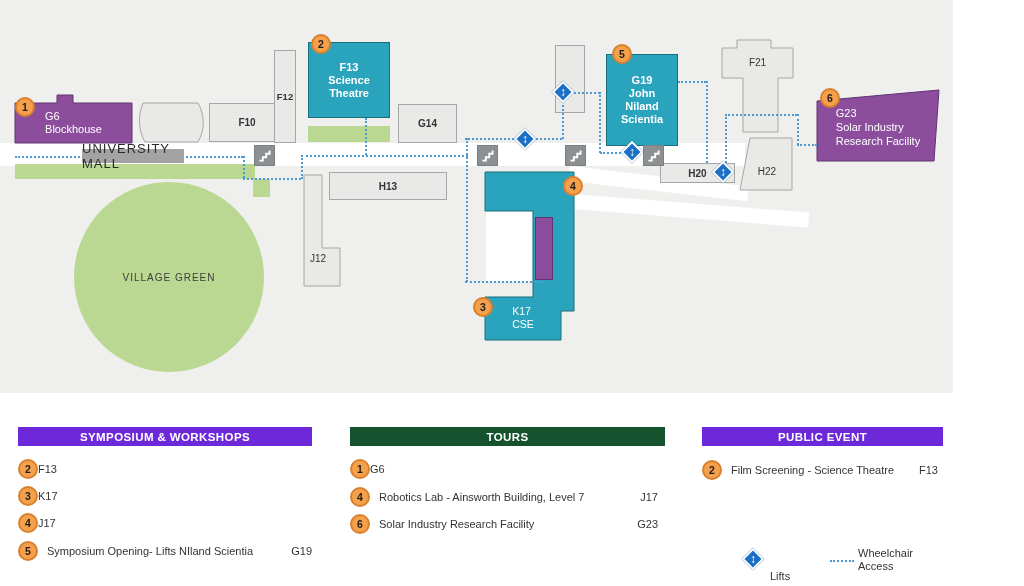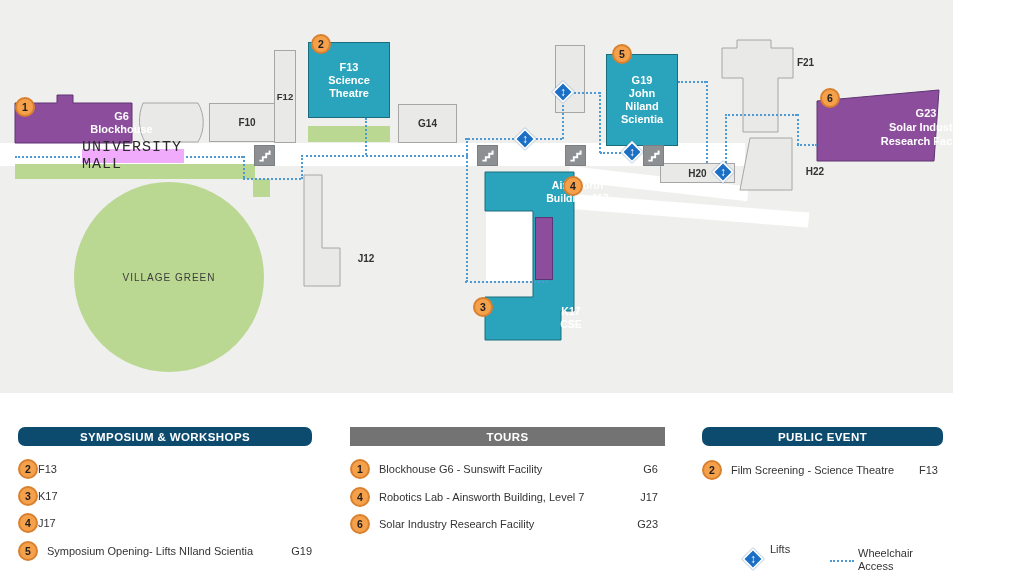--- a/index.html
+++ b/index.html
@@ -7,45 +7,45 @@
         font-family:"Liberation Sans",sans-serif;}
   
   #map{position:absolute;left:0;top:0;width:953px;height:393px;background:#EFEFED;}
   .road{position:absolute;background:#fff;z-index:1;}
   .green{position:absolute;background:#BAD892;z-index:2;}
   .bld{position:absolute;background:#E9E9E7;border:1px solid #A6A6A6;box-sizing:border-box;
        display:flex;align-items:center;justify-content:center;text-align:center;
        font-weight:bold;font-size:10px;color:#333;z-index:3;white-space:pre-line;}
   .bld-teal{background:#2AA4BC;border:1px solid #1B6C7C;color:#fff;font-size:10.5px;line-height:13px;}
   #bshapes{position:absolute;left:0;top:0;z-index:3;}
-  .lbl{position:absolute;display:flex;align-items:center;justify-content:center;text-align:center;
-       font-weight:bold;color:#333;white-space:pre-line;z-index:4;pointer-events:none;padding-left:48px;}
+  .lbl{position:absolute;display:flex;align-items:center;justify-content:center;text-align:left;
+       font-weight:normal;color:#333;white-space:pre-line;z-index:4;pointer-events:none;}
   .lbl-w{color:#fff;}
   .dash-h{position:absolute;height:0;border-top:2px dotted #4D9AD5;z-index:5;}
   .dash-v{position:absolute;width:0;border-left:2px dotted #4D9AD5;z-index:5;}
-  #mall-label{position:absolute;left:82px;top:149px;width:102px;height:14px;background:#f0abfc;
-       display:flex;align-items:center;justify-content:center;font-size:15px;letter-spacing:1px;
-       color:#2B2B2B;z-index:6;font-family:Liberation Mono, monospace;}
+  #mall-label{position:absolute;left:82px;top:149px;width:102px;height:14px;background:#a3a3a3;
+       display:flex;align-items:center;justify-content:center;font-size:13px;letter-spacing:1px;
+       color:#2B2B2B;z-index:6;}
   #vg-label{position:absolute;left:74px;top:182px;width:190px;height:190px;display:flex;
        align-items:center;justify-content:center;font-size:10px;letter-spacing:1px;color:#3C3C3C;z-index:4;}
   .stairs{position:absolute;width:21px;height:21px;background:#8D9093;border:1px solid #7D8083;
        box-sizing:border-box;display:flex;align-items:center;justify-content:center;z-index:7;}
   .lift{position:absolute;width:22px;height:22px;z-index:7;}
   .lift .diamond{position:absolute;left:3px;top:3px;right:3px;bottom:3px;background:#1B6FC4;
        border:2px solid #fff;transform:rotate(45deg);box-shadow:0 0 1px rgba(0,0,0,.45);}
   .lift .glyph{position:absolute;left:0;top:0;width:100%;height:100%;display:flex;align-items:center;
        justify-content:center;color:#fff;font-size:12px;font-weight:bold;line-height:1;}
   .marker{position:absolute;width:20px;height:20px;border-radius:50%;background:#F5A04B;
        border:2px solid #D9802F;box-sizing:border-box;display:flex;align-items:center;
        justify-content:center;font-weight:bold;font-size:10.5px;color:#1E1E1E;z-index:8;}
   
   .panel-header{position:absolute;height:19px;display:flex;align-items:center;justify-content:center;
        color:#fff;font-weight:bold;font-size:11.5px;letter-spacing:.4px;}
-  .hdr-teal{background:#0c4a6e;border-radius:7px;}
-  .hdr-purple{background:#737373;}
+  .hdr-teal{background:#6d28d9;}
+  .hdr-purple{background:#14532d;}
   .trow{position:absolute;height:20px;display:flex;align-items:center;font-size:11px;color:#333;}
   .trow .marker{position:static;flex:0 0 20px;}
   .trow .rlabel{margin-left:9px;flex:1;}
   .trow .rcode{flex:0 0 auto;text-align:right;}
   #legend-lifts-label,#legend-wheelchair-label{position:absolute;font-size:11px;color:#333;white-space:pre-line;line-height:13px;}
   #legend-dash{position:absolute;width:24px;height:0;border-top:2px dotted #4D9AD5;}
 </style>
 </head>
 <body>
 
@@ -76,36 +76,35 @@
 
     <div style="position:absolute;left:535px;top:217px;width:18px;height:63px;background:#8C4D9D;border:1px solid #5E3472;box-sizing:border-box;z-index:4;"></div>
 
     <div class="bld" style="left:209px;top:103px;width:76px;height:39px;">F10</div>
     <div class="bld" style="left:274px;top:50px;width:22px;height:93px;font-size:9.5px;">F12</div>
     <div class="bld bld-teal" style="left:308px;top:42px;width:82px;height:76px;font-size:11px;">F13
 Science
 Theatre</div>
     <div class="bld" style="left:398px;top:104px;width:59px;height:39px;">G14</div>
     <div class="bld" style="left:555px;top:45px;width:30px;height:68px;"></div>
+    <div class="bld" style="left:329px;top:172px;width:118px;height:28px;">H13</div>
     <div class="bld bld-teal" style="left:606px;top:54px;width:72px;height:92px;font-size:11px;">G19
 John
 Niland
 Scientia</div>
     <div class="bld" style="left:660px;top:163px;width:75px;height:20px;">H20</div>
 
     <div class="lbl lbl-w" style="left:15px;top:103px;width:117px;height:40px;font-size:11px;line-height:13px;">G6
 Blockhouse</div>
     <div class="lbl" style="left:300px;top:250px;width:36px;height:16px;font-size:10px;">J12</div>
     <div class="lbl" style="left:722px;top:48px;width:71px;height:28px;font-size:10px;">F21</div>
     <div class="lbl" style="left:742px;top:158px;width:50px;height:26px;font-size:10px;">H22</div>
     <div class="lbl lbl-w" style="left:817px;top:95px;width:122px;height:64px;font-size:11px;line-height:14px;">G23
 Solar Industry
 Research Facility</div>
-    <div class="lbl lbl-w" style="left:485px;top:172px;width:89px;height:39px;font-size:10.5px;line-height:13px;">Ainsworth
-Building J17</div>
     <div class="lbl lbl-w" style="left:485px;top:297px;width:76px;height:42px;font-size:10.5px;line-height:13px;">K17
 CSE</div>
 
     <div class="dash-h" style="left:15px;top:156px;width:228px;"></div>
     <div class="dash-h" style="left:243px;top:178px;width:58px;"></div>
     <div class="dash-h" style="left:301px;top:155px;width:167px;"></div>
     <div class="dash-h" style="left:465px;top:138px;width:97px;"></div>
     <div class="dash-h" style="left:570px;top:92px;width:30px;"></div>
     <div class="dash-h" style="left:600px;top:152px;width:24px;"></div>
     <div class="dash-h" style="left:678px;top:81px;width:28px;"></div>
@@ -188,21 +187,20 @@
       <span class="marker">5</span>
       <span class="rlabel">Symposium Opening- Lifts NIland Scientia</span>
       <span class="rcode">G19</span>
     </div>
   </div>
 
   <div>
     <div class="panel-header hdr-purple" style="left:350px;top:427px;width:315px;">TOURS</div>
     <div class="trow" style="left:350px;top:459px;width:308px;">
       <span class="marker">1</span>
-      <span class="rlabel">Blockhouse G6 - Sunswift Facility</span>
       <span class="rcode">G6</span>
     </div>
     <div class="trow" style="left:350px;top:487px;width:308px;">
       <span class="marker">4</span>
       <span class="rlabel">Robotics Lab - Ainsworth Building, Level 7</span>
       <span class="rcode">J17</span>
     </div>
     <div class="trow" style="left:350px;top:514px;width:308px;">
       <span class="marker">6</span>
       <span class="rlabel">Solar Industry Research Facility</span>
@@ -217,19 +215,19 @@
       <span class="rlabel">Film Screening - Science Theatre</span>
       <span class="rcode">F13</span>
     </div>
   </div>
 
   <div>
     <div class="lift" style="left:742px;top:548px;">
         <span class="diamond"></span>
         <span class="glyph">↕</span>
       </div>
-    <div id="legend-lifts-label" style="left:770px;top:543px;">Lifts</div>
+    <div id="legend-lifts-label" style="left:770px;top:570px;">Lifts</div>
     <div id="legend-dash" style="left:830px;top:560px;"></div>
     <div id="legend-wheelchair-label" style="left:858px;top:547px;width:72px;">Wheelchair
 Access</div>
   </div>
 
 </div>
 
 </body></html>

